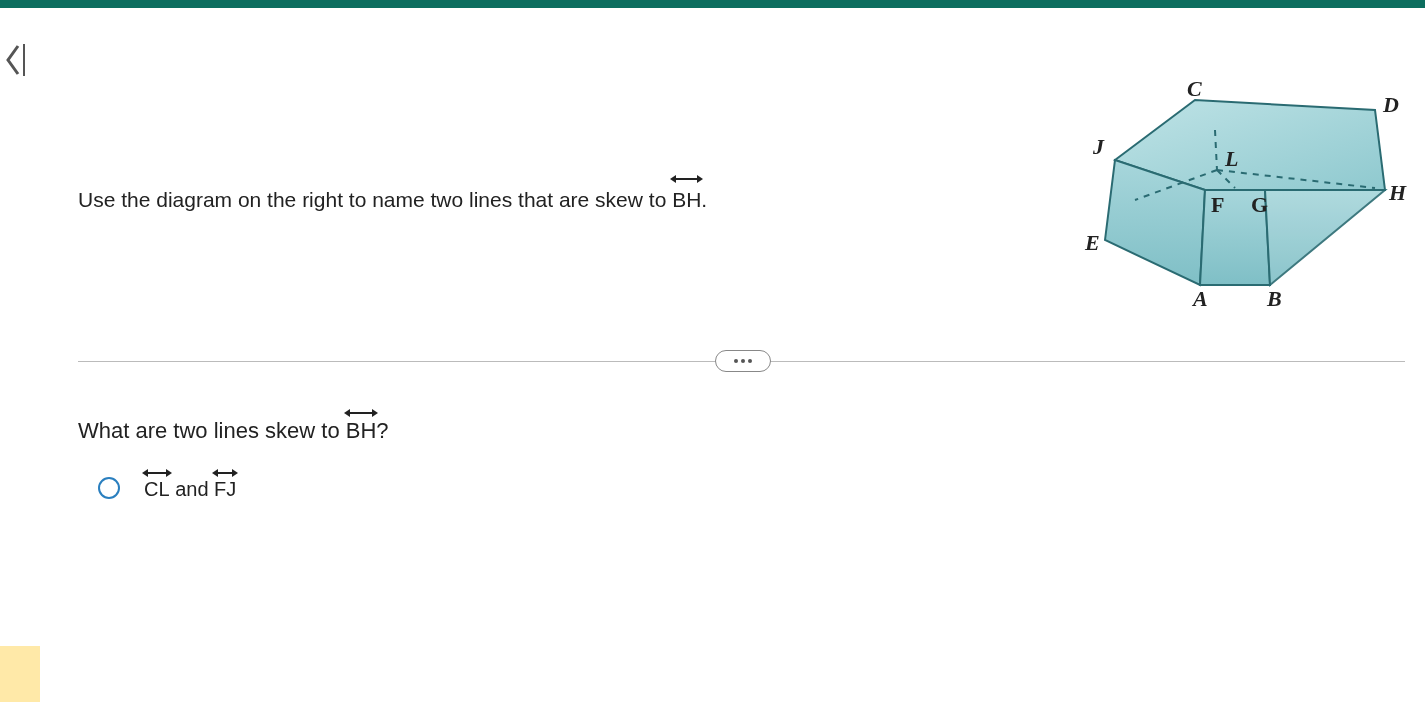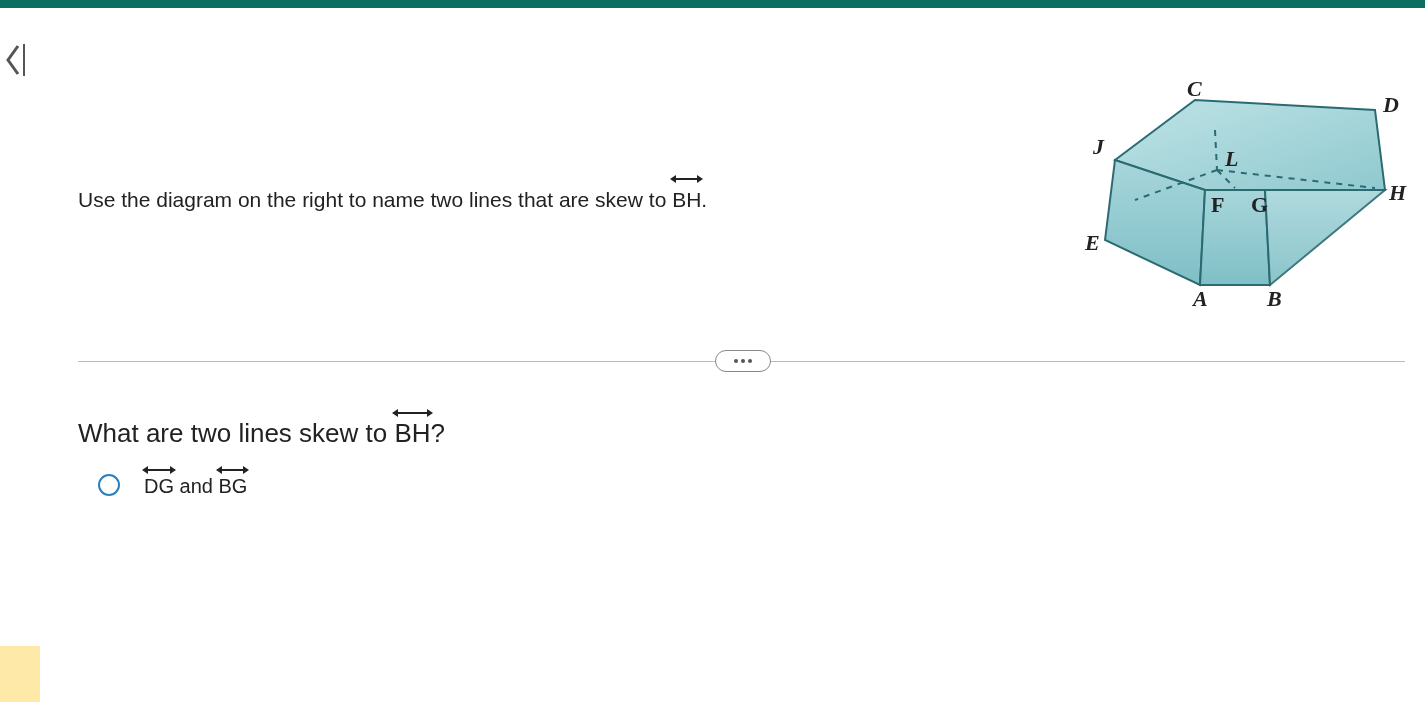--- a/index.html
+++ b/index.html
@@ -111,22 +111,22 @@
     border-radius: 12px;
     display: flex;
     align-items: center;
     justify-content: center;
     gap: 3px;
   }
   .divider-pill .dot {
     width: 4px; height: 4px; background: #555; border-radius: 50%;
   }
   .subq {
-    font-size: 26px;
-    margin-bottom: 22px;
+    font-size: 22px;
+    margin-bottom: 30px;
   }
   .options {
     padding-left: 20px;
   }
   .option {
     display: flex;
     align-items: center;
     gap: 24px;
     margin-bottom: 22px;
     font-size: 20px;
@@ -219,25 +219,25 @@
         <span class="dot"></span>
     </div>
   </div>
 
   <div class="subq">
     <span>What are two lines skew to </span><span class="line-sym"><span class="lefttip"></span><span>BH</span></span><span>?</span>
   </div>
 
   <div class="options">
 
-
-
     <div class="option">
       <div class="radio"></div>
       <div>
-        <span class="line-sym"><span class="lefttip"></span><span>DG</span></span><span> and </span><span class="line-sym"><span class="lefttip"></span><span>BG</span></span>
+        <span class="line-sym"><span class="lefttip"></span><span>CL</span></span><span> and </span><span class="line-sym"><span class="lefttip"></span><span>FJ</span></span>
       </div>
     </div>
 
 
+
+
   </div>
 
 </div>
 
 </body></html>

